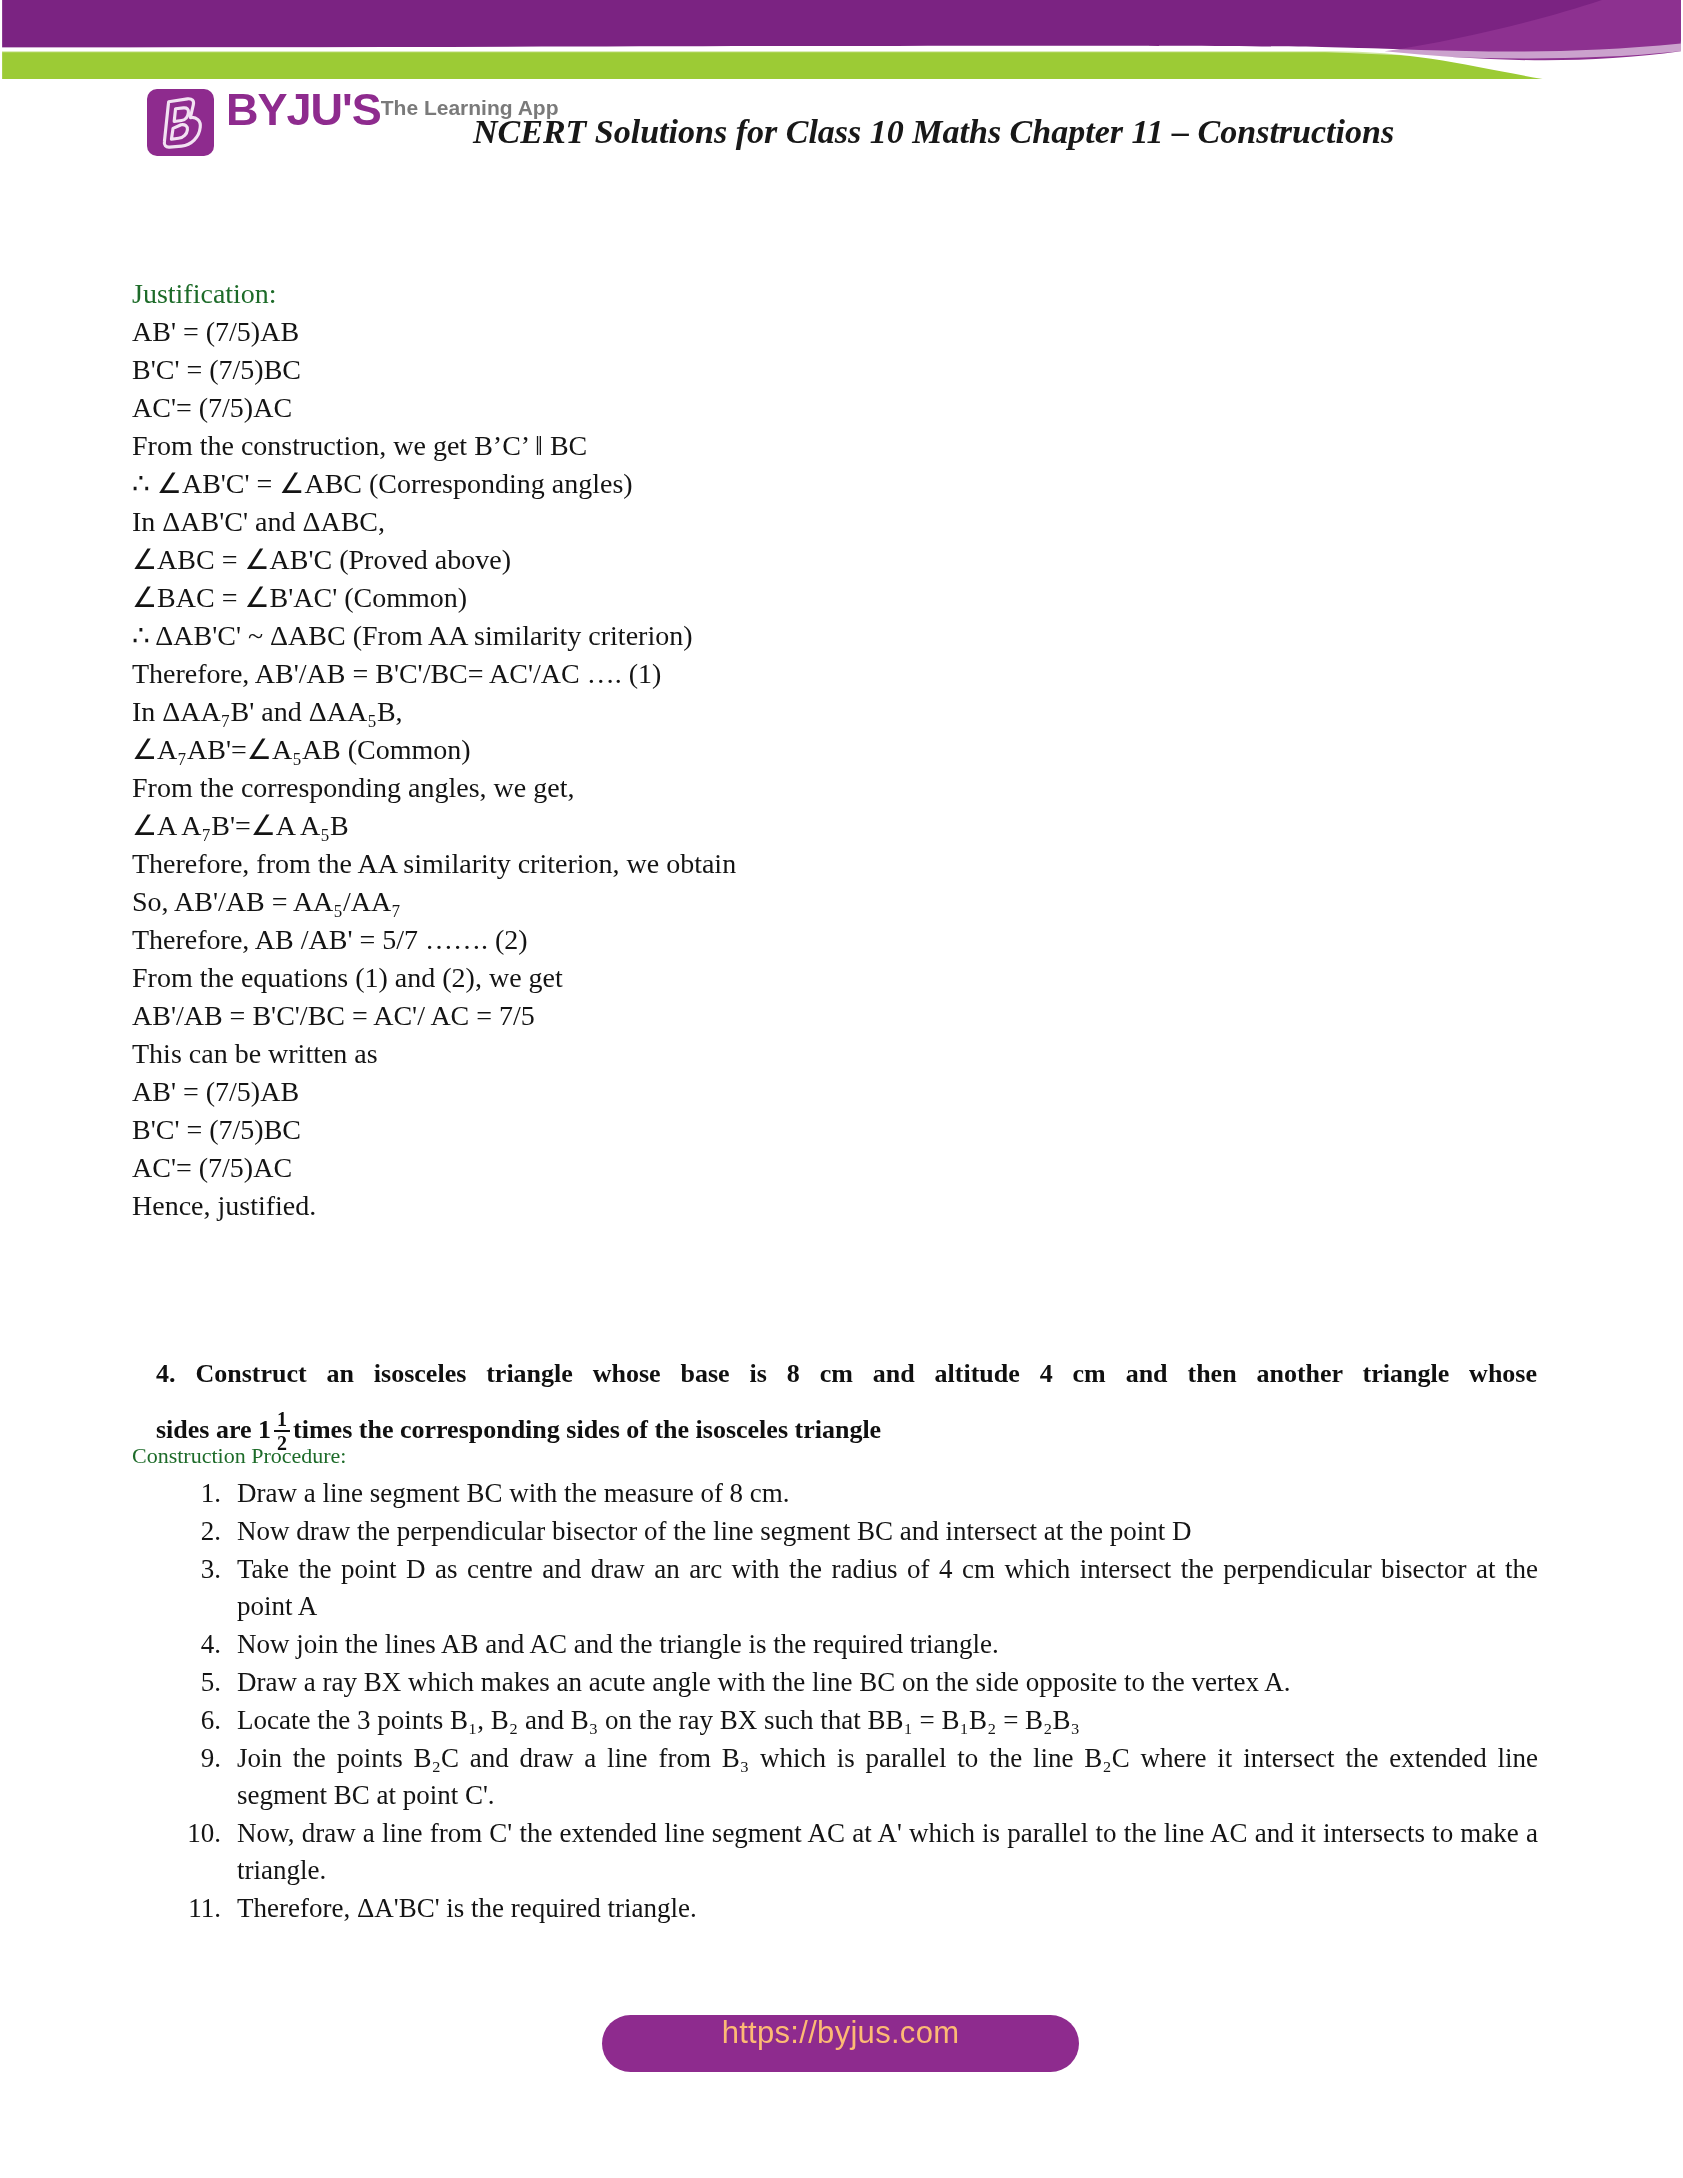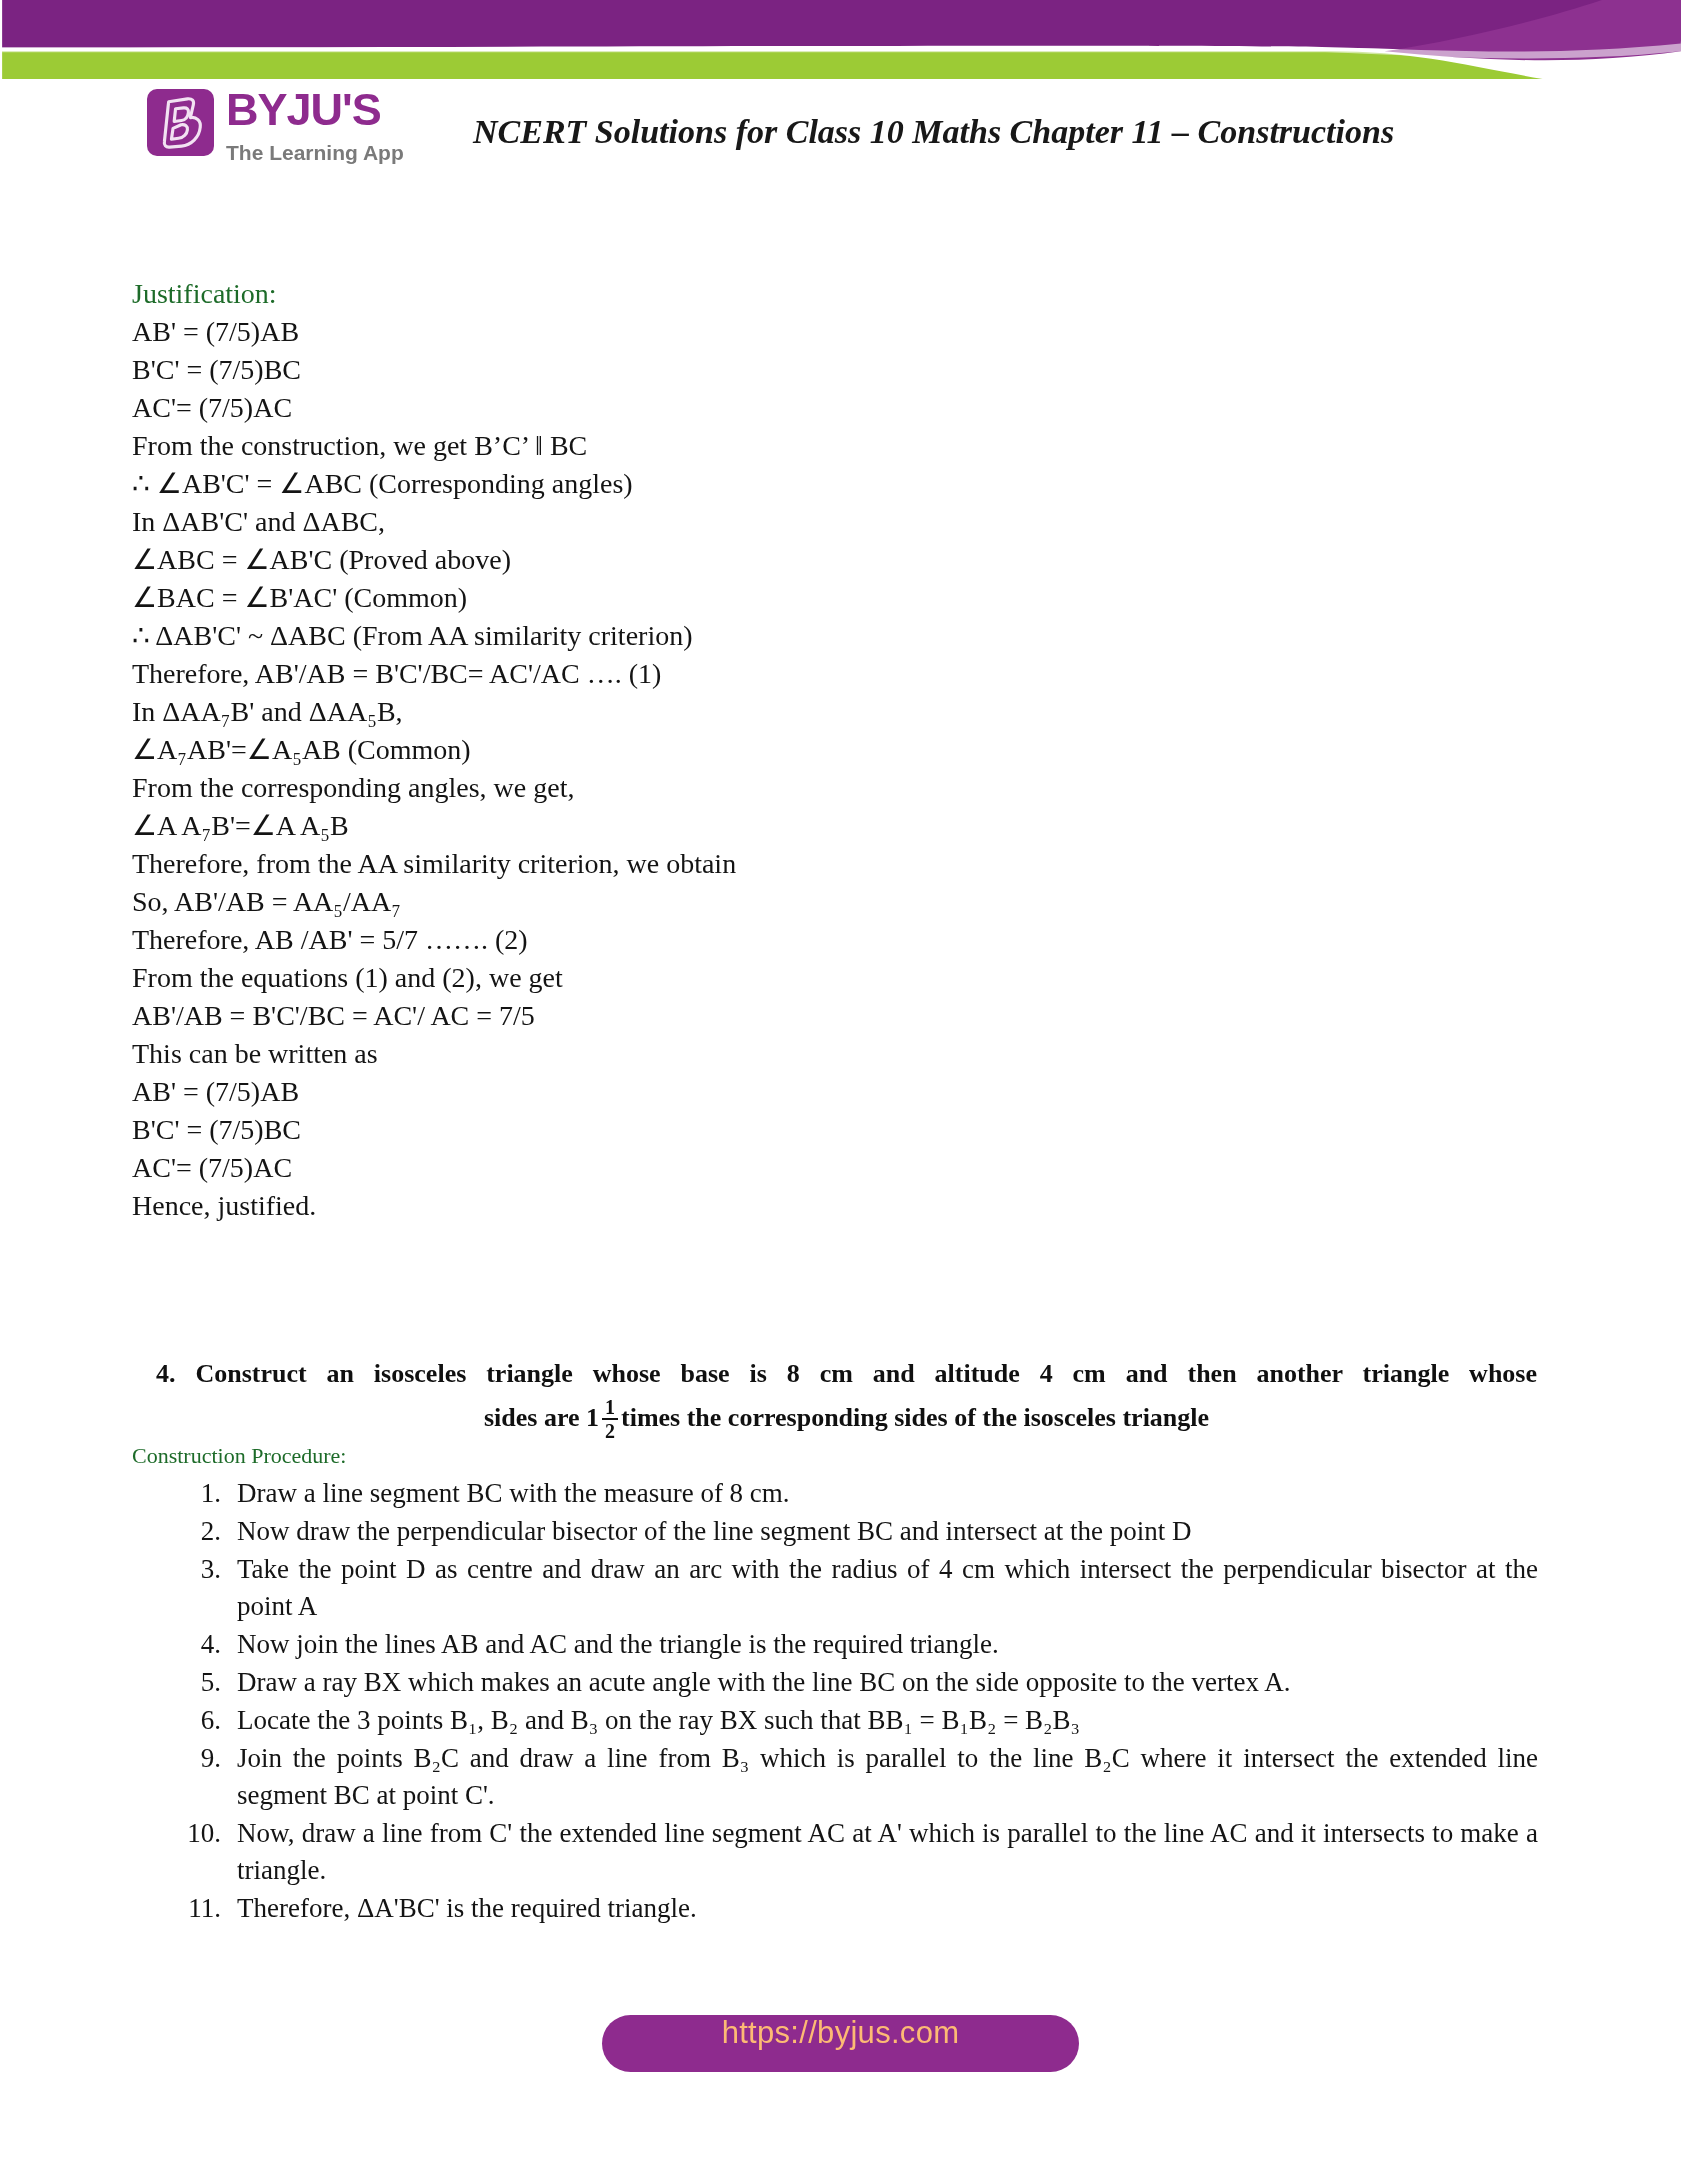--- a/index.html
+++ b/index.html
@@ -49,21 +49,21 @@
     margin-top: 2px;
   }
   .logo-mark .b-glyph {
     position: absolute;
     left: 0; top: 0;
     width: 67px; height: 67px;
   }
   .logo-text {
     margin-left: 12px;
     display: flex;
-    flex-direction: column;
+    flex-direction: row;
     justify-content: flex-start;
   }
   .logo-title {
     font-family: "Liberation Sans", sans-serif;
     font-weight: bold;
     font-size: 45px;
     letter-spacing: -1px;
     color: #8e2b8e;
     line-height: 45px;
   }
@@ -122,22 +122,21 @@
   }
   .q-line1 {
     display: block;
     text-align: justify;
     text-align-last: justify;
     line-height: 40px;
   }
   .q-line2 {
     display: block;
     line-height: 40px;
-    margin-top: 4px;
-    text-align: center;
+    margin-top: 16px;
   }
   .mixfrac {
     display: inline-flex;
     flex-direction: column;
     align-items: center;
     vertical-align: middle;
     line-height: 1;
     font-size: 20px;
     margin: 0 3px;
     position: relative;

